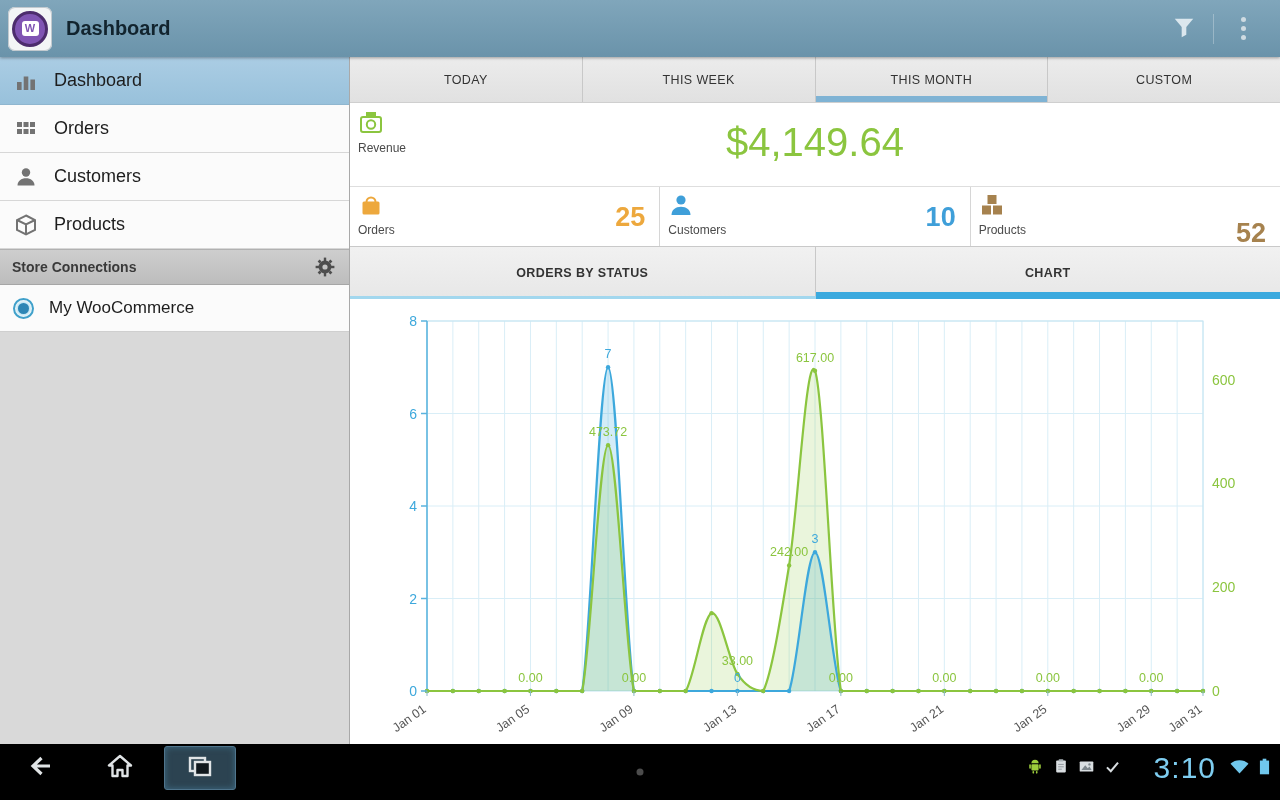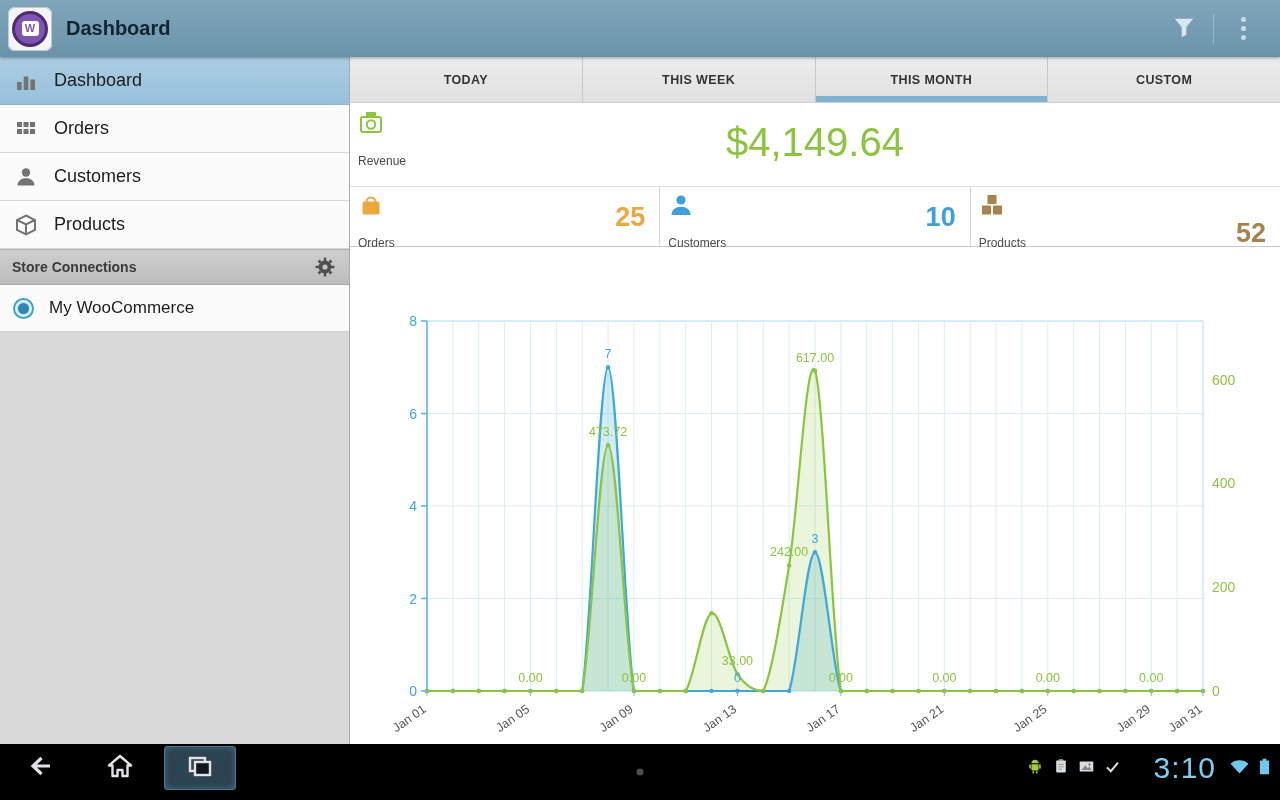--- a/index.html
+++ b/index.html
@@ -31,28 +31,28 @@
   .conn-item{height:47px;background:#fbfbfb;border-bottom:1px solid #cfcfcf;display:flex;align-items:center;padding:8px 13px;gap:15px;cursor:pointer;flex:none}
   .radio{width:21px;height:21px;border-radius:50%;border:2px solid #8a9499;position:relative;flex:none}
   .radio.checked{border-color:#3f9fc9}
   .radio.checked::after{content:'';position:absolute;inset:3px;border-radius:50%;background:#2d86b5;box-shadow:0 0 5px #57c0e8}
   .conn-label{font-size:17px;color:#1d1d1d}
   .sidebar-filler{flex:1;background:#d9d9d9}
 
   
   .main{position:absolute;top:57px;left:350px;right:0;bottom:48px;background:#fff}
   .period-tabs{position:absolute;top:0;left:0;right:0;height:46px;display:flex;background:linear-gradient(180deg,#ececec,#e1e1e1);border-bottom:1px solid #cfcfcf}
-  .ptab{flex:1;position:relative;display:flex;align-items:center;justify-content:center;font-size:12.5px;font-weight:bold;letter-spacing:.4px;color:#333;border-right:1px solid #c8c8c8;cursor:pointer}
+  .ptab{flex:1;position:relative;display:flex;align-items:center;justify-content:center;font-size:12.5px;font-weight:normal;letter-spacing:.4px;color:#333;border-right:1px solid #c8c8c8;cursor:pointer}
   .ptab:last-child{border-right:none}
   .ptab.active::after{content:'';position:absolute;left:0;right:0;bottom:0;height:6px;background:#7fb3d4}
 
   .stats-card{position:absolute;top:46px;left:0;right:0;height:144px;background:#fff;border-bottom:1px solid #c9c9c9}
   .revenue-row{height:84px;position:relative;border-bottom:1px solid #dedede}
   .stat-icon-block{position:absolute;left:8px;top:7px;display:flex;flex-direction:column;align-items:flex-start}
-  .stat-label{font-size:12px;color:#4a4a4a;margin-top:14px}
+  .stat-label{font-size:12px;color:#4a4a4a;margin-top:1px}
   .revenue-value{height:84px;line-height:78px;text-align:center;font-size:40px;font-weight:normal}
   .metrics-row{display:flex;height:59px}
   .metric{flex:1;position:relative}
   .metric + .metric{border-left:1px solid #d6d6d6}
   .metric .stat-icon-block{top:5px}
   .metric-value{position:absolute;right:14px;top:50%;transform:translateY(-50%);font-size:27px;font-weight:bold}
 
   .chart-tabs{position:absolute;top:190px;left:0;right:0;height:52px;display:flex;background:linear-gradient(180deg,#f1f1f1,#e7e7e7)}
   .chart-tabs::after{content:'';position:absolute;left:0;right:0;bottom:0;height:3px;background:#a2d7ee;z-index:1}
   .ctab{flex:1;position:relative;display:flex;align-items:center;justify-content:center;font-size:12.5px;font-weight:bold;letter-spacing:.4px;color:#333;border-right:1px solid #c8c8c8;cursor:pointer}
@@ -238,20 +238,24 @@
                     <rect x="14" y="13.5" width="9" height="9"></rect>
                   </g>
                 </svg></span>
               <span class="stat-label">Products</span>
             </div>
             <div class="metric-value" style="color: rgb(166, 130, 78); margin-top: 16px;">52</div>
           </div>
         </div>
     </section>
 
+    <div class="chart-tabs" id="chart-tabs">
+        <div class="ctab">ORDERS BY STATUS</div>
+        <div class="ctab active">CHART</div>
+      </div>
 
     <div class="chart-wrap">
       <svg id="chart-svg" viewBox="0 0 930 453">
           <line x1="77" y1="22" x2="77" y2="392" stroke="#d9eef7" stroke-width="1"></line>
           <line x1="102.86666666666667" y1="22" x2="102.86666666666667" y2="392" stroke="#d9eef7" stroke-width="1"></line>
           <line x1="128.73333333333335" y1="22" x2="128.73333333333335" y2="392" stroke="#d9eef7" stroke-width="1"></line>
           <line x1="154.6" y1="22" x2="154.6" y2="392" stroke="#d9eef7" stroke-width="1"></line>
           <line x1="180.46666666666667" y1="22" x2="180.46666666666667" y2="392" stroke="#d9eef7" stroke-width="1"></line>
           <line x1="206.33333333333334" y1="22" x2="206.33333333333334" y2="392" stroke="#d9eef7" stroke-width="1"></line>
           <line x1="232.2" y1="22" x2="232.2" y2="392" stroke="#d9eef7" stroke-width="1"></line>

